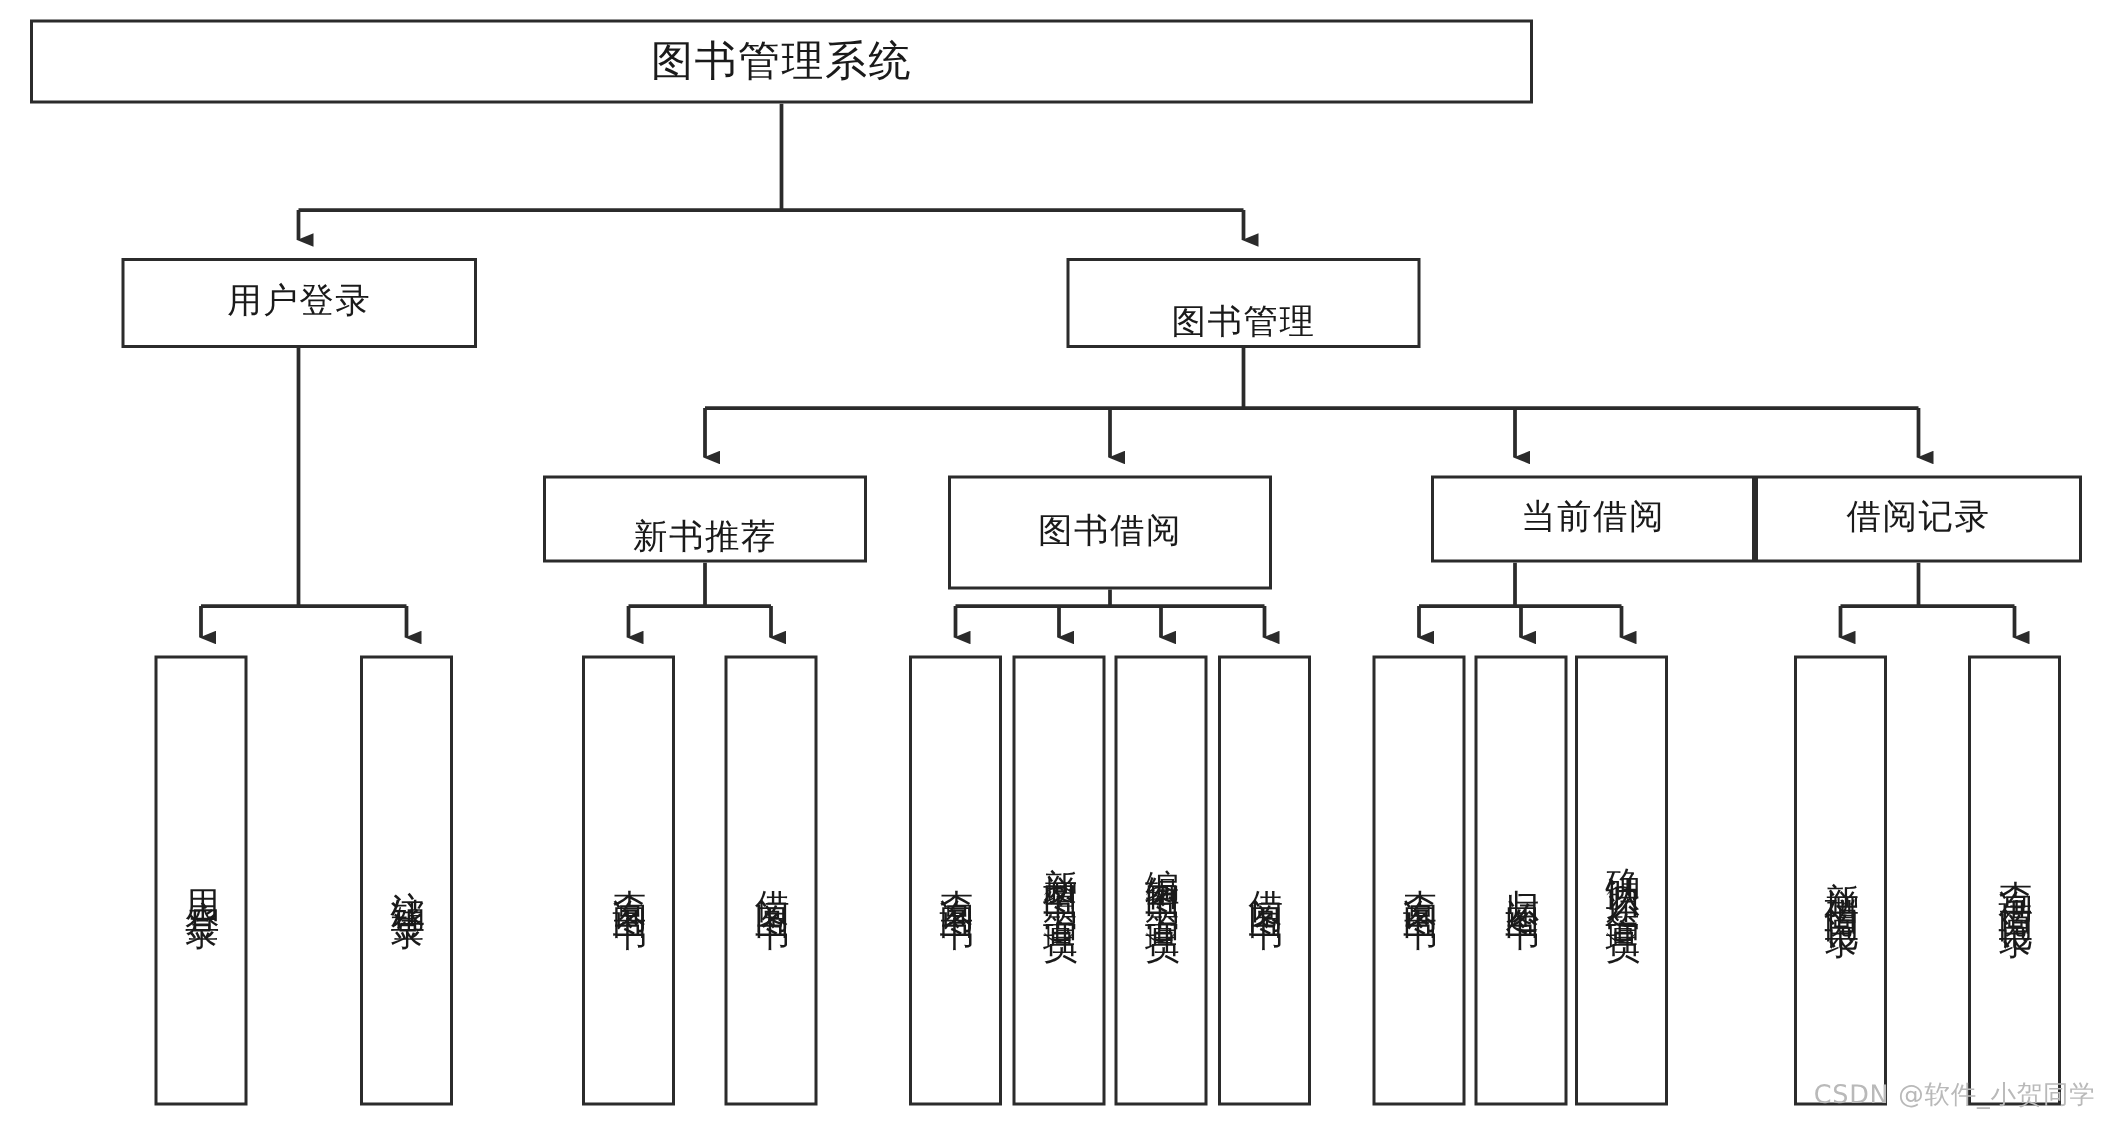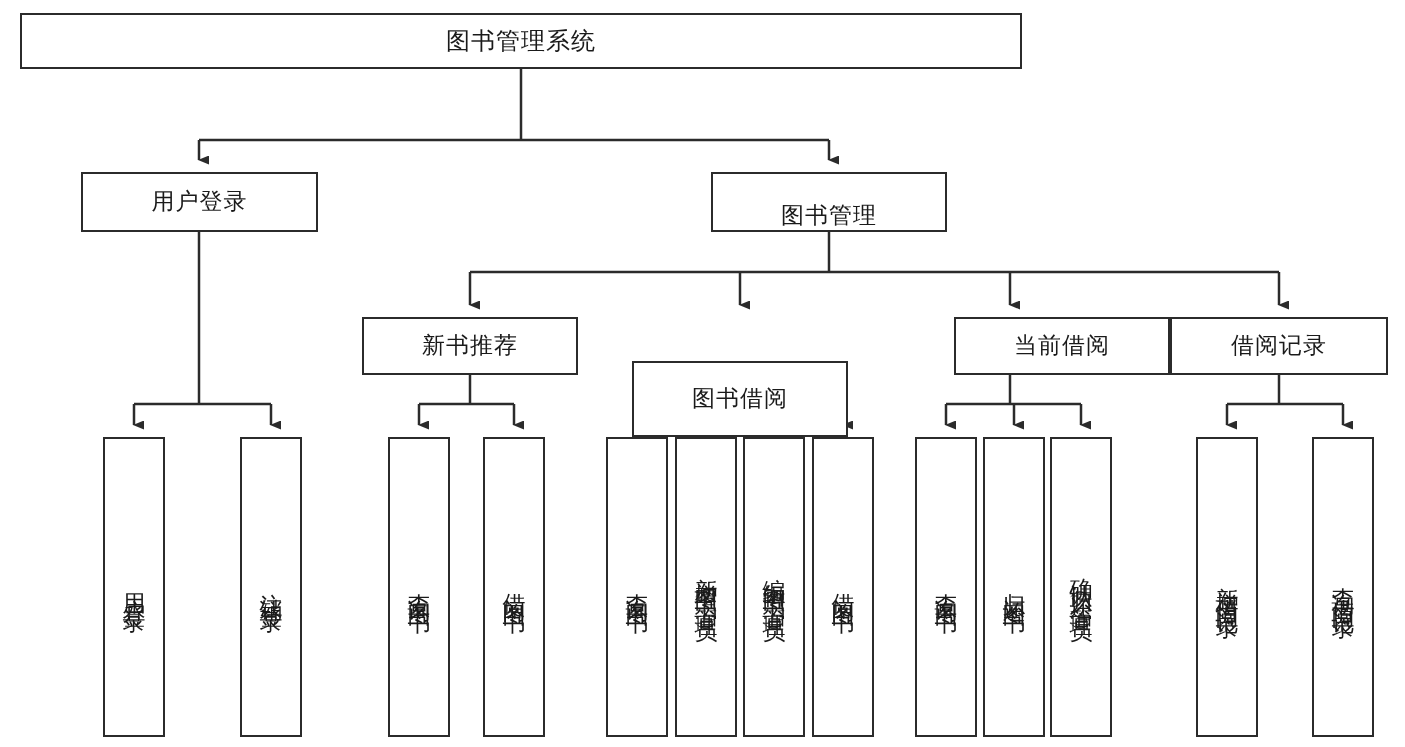--- a/index.html
+++ b/index.html
@@ -46,21 +46,21 @@
   .node-v {
     writing-mode: vertical-rl;
     text-orientation: upright;
     font-size: 23px;
     letter-spacing: 6px;
     line-height: 1.25;
     text-align: center;
     padding: 4px 0;
   }
   .root-node {
-    font-size: 24px;
+    font-size: 28px;
   }
   #watermark {
     position: absolute;
     right: 8px;
     bottom: 6px;
     font-size: 17px;
     color: #b9b9b9;
     letter-spacing: 0.5px;
     white-space: nowrap;
     user-select: none;
@@ -125,24 +125,24 @@
     <span>图书管理系统</span>
   </div>
 
   <div class="node node-h" style="left:81px; top:172px; width:237px; height:60px;">
     <span>用户登录</span>
   </div>
   <div class="node node-h" style="left:711px; top:172px; width:236px; height:60px;align-items:flex-end;">
     <span>图书管理</span>
   </div>
 
-  <div class="node node-h" style="left:362px; top:317px; width:216px; height:58px;">
+  <div class="node node-h" style="left:362px; top:317px; width:216px; height:58px;align-items:flex-end;">
     <span>新书推荐</span>
   </div>
-  <div class="node node-h" style="left:632px; top:317px; width:216px; height:76px;margin-top:44px;">
+  <div class="node node-h" style="left:632px; top:317px; width:216px; height:76px;">
     <span>图书借阅</span>
   </div>
   <div class="node node-h" style="left:954px; top:317px; width:216px; height:58px;">
     <span>当前借阅</span>
   </div>
   <div class="node node-h" style="left:1170px; top:317px; width:218px; height:58px;">
     <span>借阅记录</span>
   </div>
 
   <div class="node node-v" style="left:103px; top:437px; width:62px; height:300px;">
@@ -178,14 +178,15 @@
   <div class="node node-v" style="left:1050px; top:437px; width:62px; height:300px;">
     <span>确认归还（管理员）</span>
   </div>
   <div class="node node-v" style="left:1196px; top:437px; width:62px; height:300px;">
     <span>新增借阅记录</span>
   </div>
   <div class="node node-v" style="left:1312px; top:437px; width:62px; height:300px;">
     <span>查询借阅记录</span>
   </div>
 
+  <div id="watermark">CSDN @软件_小贺同学</div>
 
 </div>
 
 </body></html>

